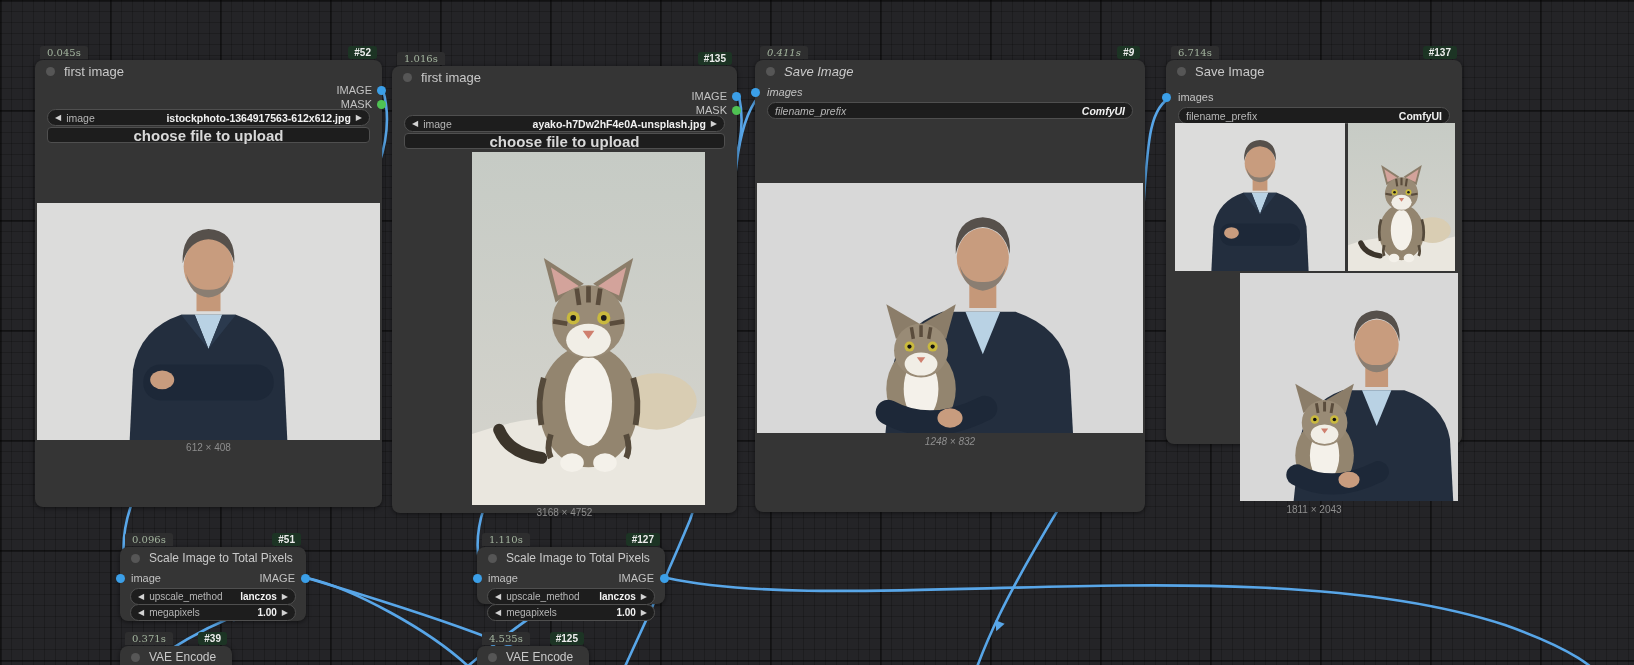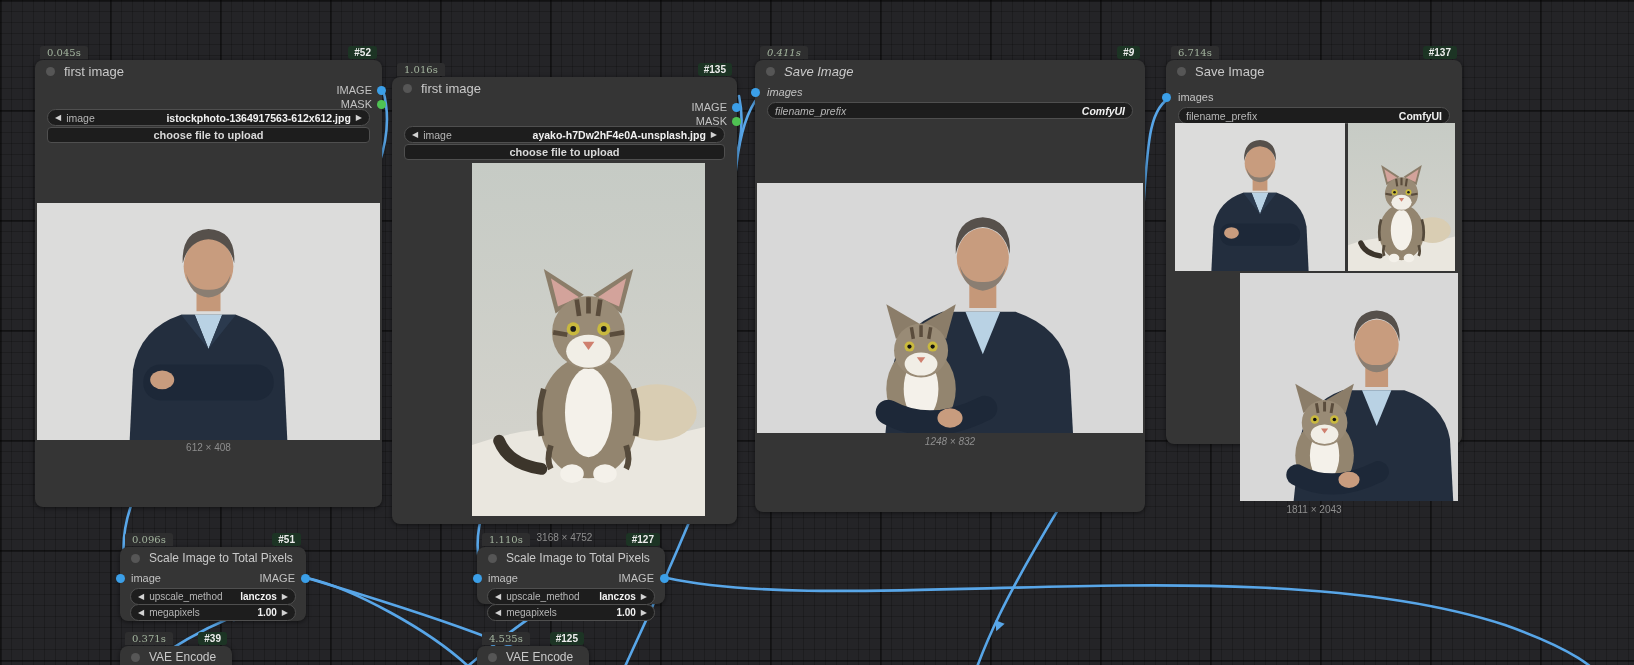--- a/index.html
+++ b/index.html
@@ -26,21 +26,21 @@
   .badge-id{position:absolute;top:-14px;right:5px;background:#1c3424;color:#ededed;
             font-size:10px;font-weight:bold;line-height:13px;padding:0 6px;border-radius:3px;}
   .port{position:absolute;width:9px;height:9px;border-radius:50%;z-index:3;}
   .plabel{position:absolute;font-size:11px;color:#c2c2c2;white-space:nowrap;}
   .pill{position:absolute;height:15px;background:#1d1d1d;border:1px solid #4f4f4f;border-radius:9px;
         display:flex;align-items:center;padding:0 7px;font-size:10.5px;color:#b6b6b6;gap:5px;
         white-space:nowrap;overflow:hidden;}
   .pill .val{margin-left:auto;color:#f1f1f1;font-weight:bold;}
   .pill .arr{color:#d2d2d2;font-size:8px;flex:0 0 auto;}
   .btn{position:absolute;height:14px;background:#1d1d1d;border:1px solid #4f4f4f;border-radius:4px;
-       display:flex;align-items:center;justify-content:center;font-size:11px;color:#d8d8d8;
+       display:flex;align-items:center;justify-content:center;font-size:15px;color:#d8d8d8;
        font-weight:bold;}
   .photo{position:absolute;overflow:hidden;background:#d8d8d8;}
   .photo svg{width:100%;height:100%;display:block;}
   .caption{position:absolute;left:0;right:0;text-align:center;font-size:10px;color:#8d8d8d;}
 </style>
 </head>
 <body>
 
 <svg width="0" height="0" style="position:absolute">
   <defs>
@@ -150,21 +150,21 @@
     <span>choose file to upload</span>
   </div>
   <div class="photo" style="left:2px;top:143px;width:343px;height:237px;">
     <svg viewBox="0 0 200 140" preserveAspectRatio="xMidYMid slice">
         <use href="#g-man"></use>
       </svg>
   </div>
   <div class="caption" style="top:382px;">612 × 408</div>
 </div>
 
-<div class="node" style="left:392px;top:77px;width:345px;height:447px;">
+<div class="node" style="left:392px;top:66px;width:345px;height:447px;">
   <span class="badge-time">1.016s</span>
   <span class="badge-id">#135</span>
   <div class="ntitle">
     <span class="tdot"></span>
     <span>first image</span>
   </div>
   <span class="plabel" style="right:10px;top:24px;">IMAGE</span>
   <span class="port" style="right:-4px;top:26px;background:#3b9fe8;"></span>
   <span class="plabel" style="right:10px;top:38px;">MASK</span>
   <span class="port" style="right:-4px;top:40px;background:#4fc253;"></span>
@@ -175,21 +175,21 @@
     <span class="arr">▶</span>
   </div>
   <div class="btn" style="left:12px;right:12px;top:67px;">
     <span>choose file to upload</span>
   </div>
   <div class="photo" style="left:80px;top:86px;width:233px;height:353px;">
     <svg viewBox="0 0 100 150" preserveAspectRatio="xMidYMid slice">
         <use href="#g-cat"></use>
       </svg>
   </div>
-  <div class="caption" style="top:441px;margin-top:14px;">3168 × 4752</div>
+  <div class="caption" style="top:441px;">3168 × 4752</div>
 </div>
 
 <div class="node" style="left:755px;top:60px;width:390px;height:452px;font-style:italic;">
   <span class="badge-time">0.411s</span>
   <span class="badge-id">#9</span>
   <div class="ntitle">
     <span class="tdot"></span>
     <span>Save Image</span>
   </div>
   <span class="port" style="left:-4px;top:28px;background:#3b9fe8;"></span>

